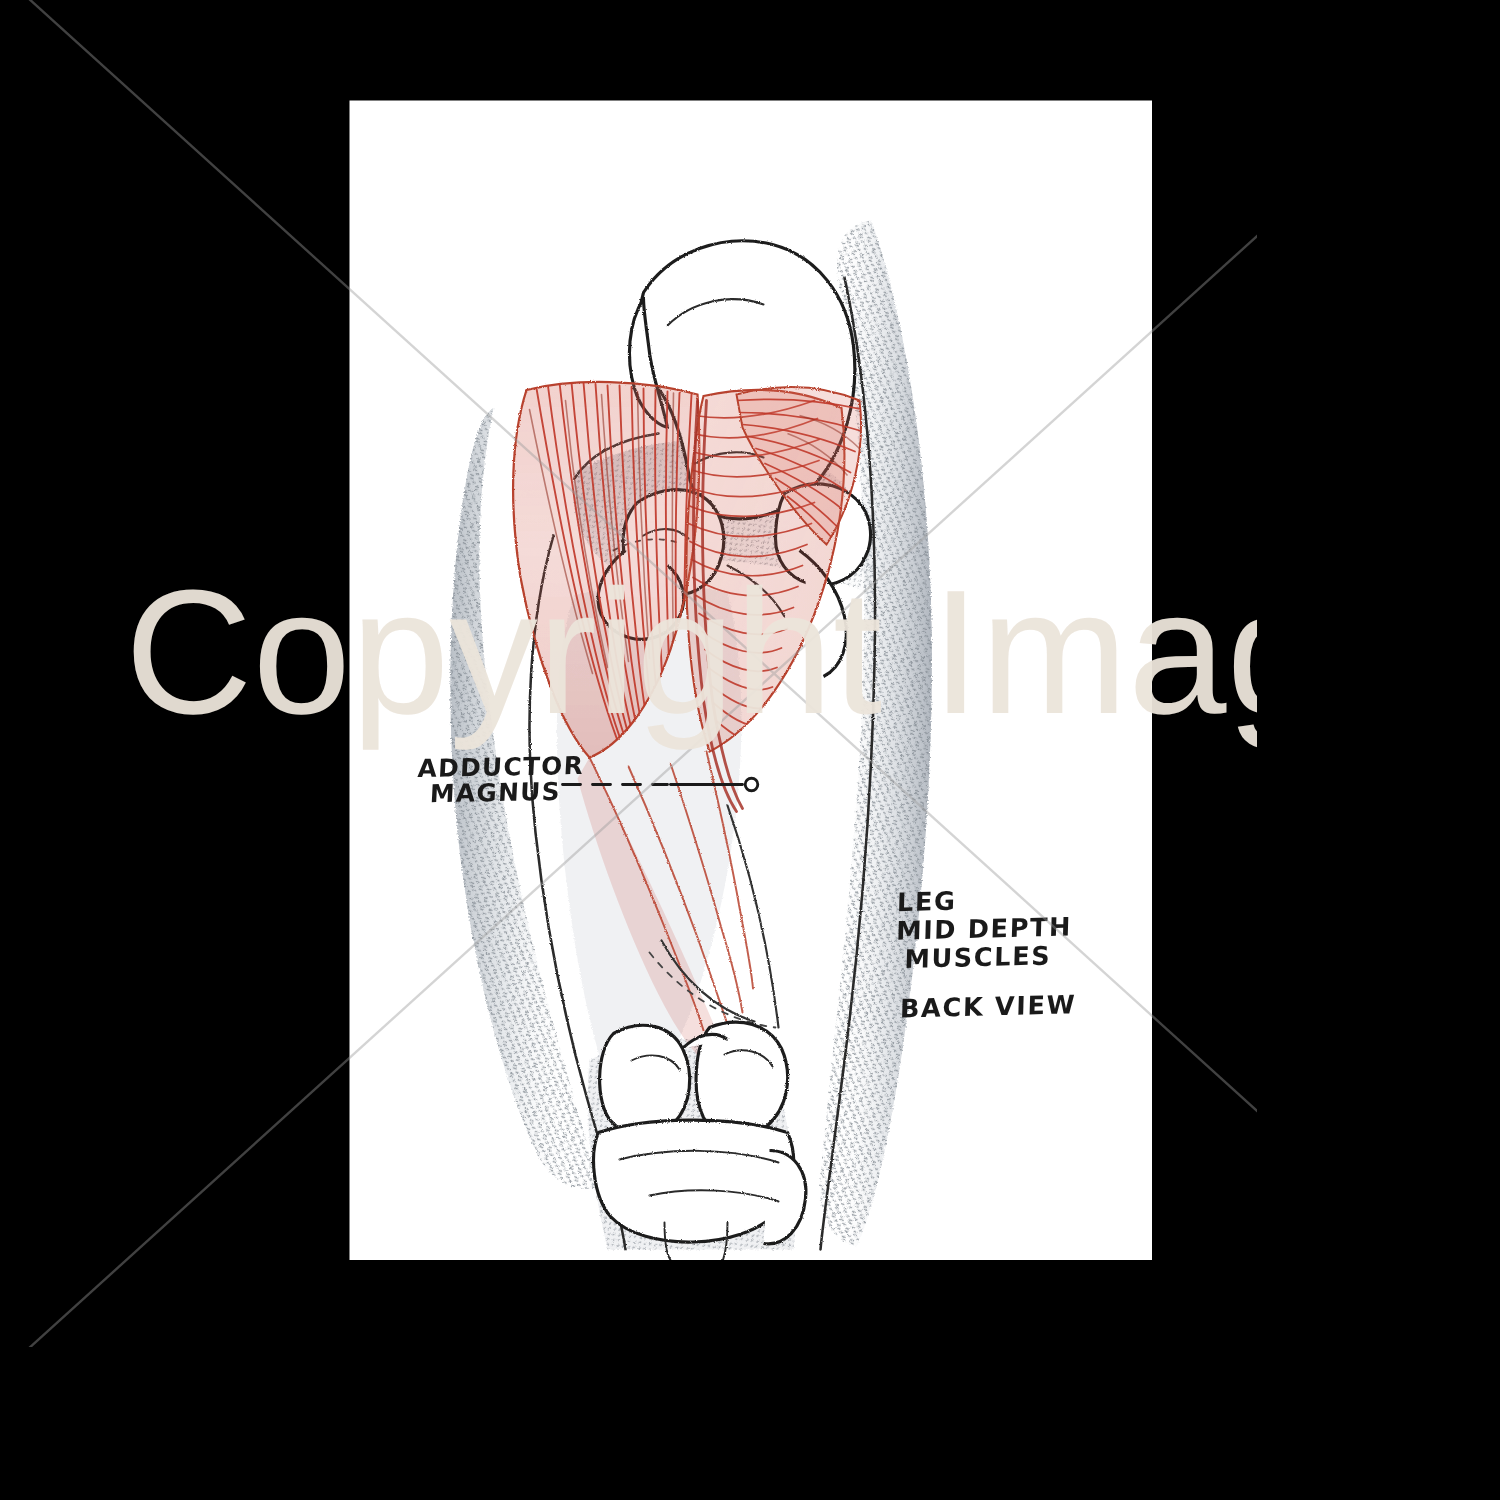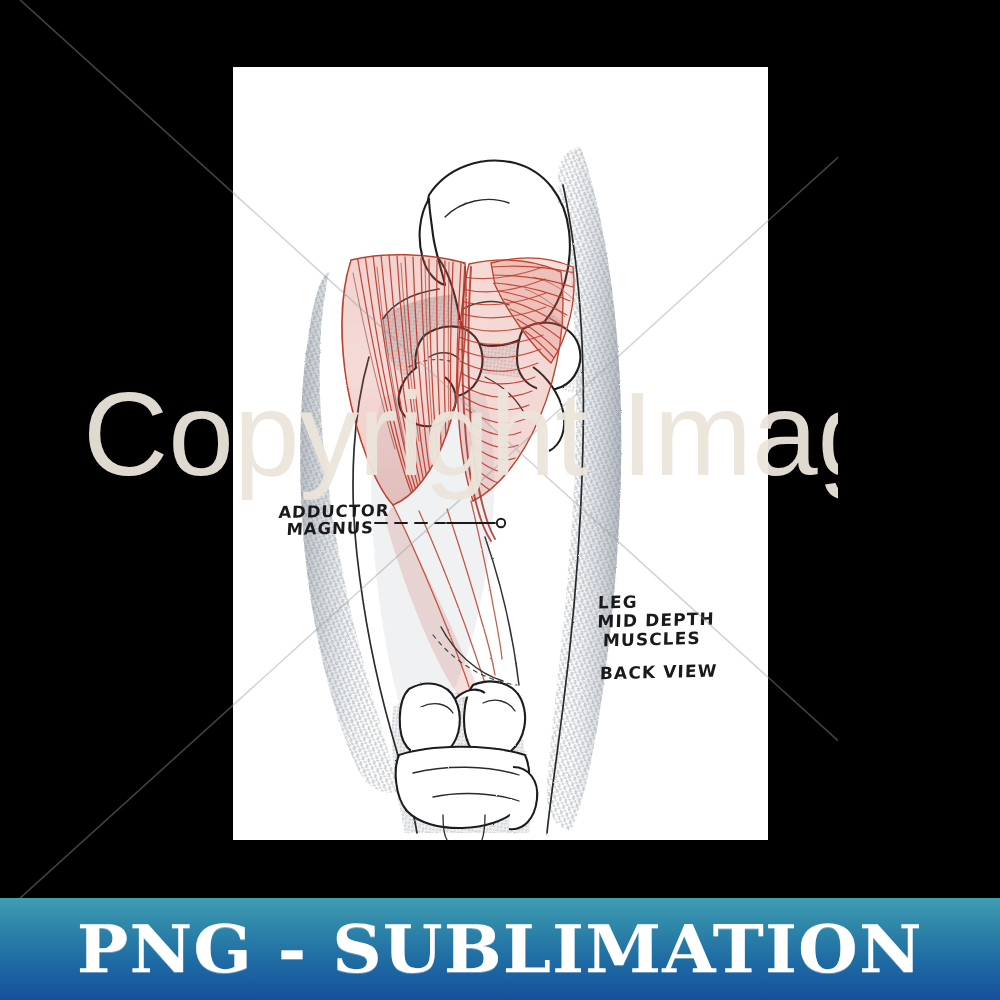--- a/index.html
+++ b/index.html
@@ -301,17 +301,14 @@
       <g stroke="#9b9b9b" stroke-width="1.6" opacity=".42">
         <line x1="-40" y1="-40" x2="1040" y2="938"></line>
         <line x1="1040" y1="-40" x2="-40" y2="938"></line>
       </g>
 
       <text x="500" y="475" text-anchor="middle" font-family="'Liberation Sans', sans-serif" font-size="118" fill="#ece5db" opacity=".95">Copyright Image</text>
       <text x="500" y="475" text-anchor="middle" font-family="'Liberation Sans', sans-serif" font-size="118" fill="#2a2622" opacity=".92" style="mix-blend-mode:lighten">Copyright Image</text>
     </svg>
   </div>
 
-  <div id="banner">
-    <div id="banner-text">PNG - SUBLIMATION</div>
-  </div>
 
 </div>
 
 </body></html>

